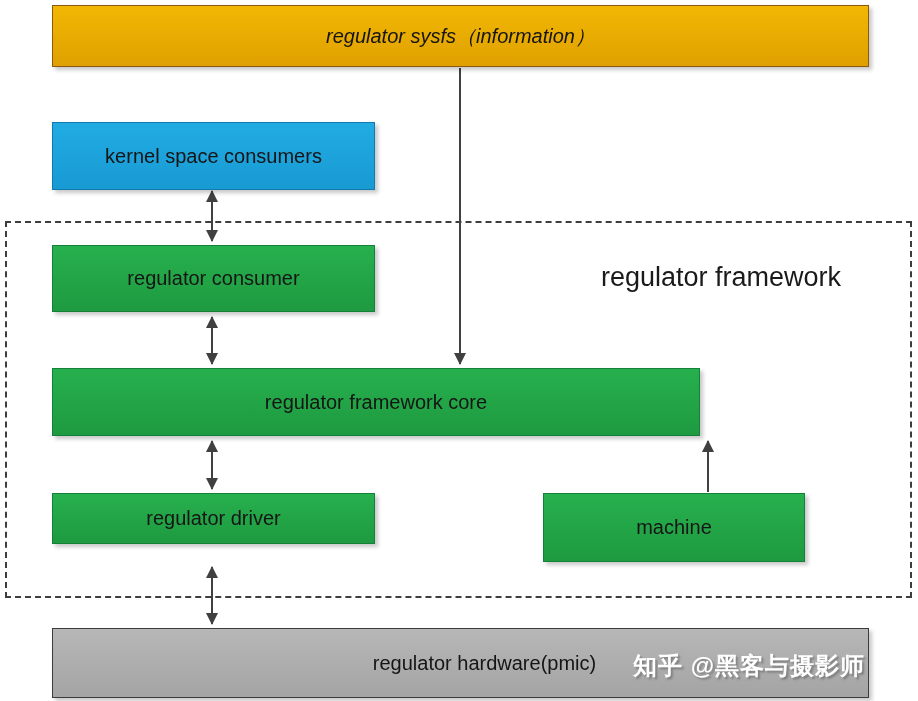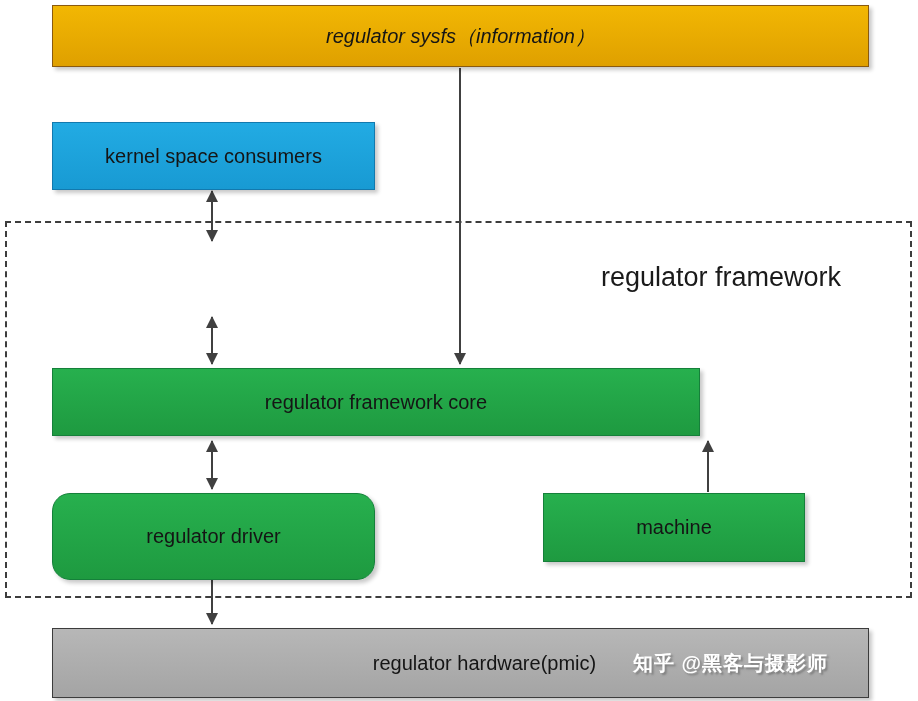--- a/index.html
+++ b/index.html
@@ -36,21 +36,21 @@
     left: 52px; top: 122px; width: 323px; height: 68px;
     background: linear-gradient(#22abe3, #189ad3);
     border: 1px solid #1279ae;
   }
   .box-green {
     background: linear-gradient(#27b04e, #1e9a40);
     border: 1px solid #15803a;
   }
   .box-consumer  { left: 52px;  top: 245px; width: 323px; height: 67px; }
   .box-core     { left: 52px;  top: 368px; width: 648px; height: 68px; }
-  .box-driver   { left: 52px;  top: 493px; width: 323px; height: 87px; border-radius: 18px; }
+  .box-driver   { left: 52px;  top: 493px; width: 323px; height: 51px; }
   .box-machine  { left: 543px; top: 493px; width: 262px; height: 69px; }
   .box-hardware {
     left: 52px; top: 628px; width: 817px; height: 70px;
     background: linear-gradient(#b7b7b7, #a4a4a4);
     border: 1px solid #3c3c3c;
     justify-content: center;
     padding-left: 48px;
   }
   .dashed-frame {
     position: absolute;
@@ -61,21 +61,21 @@
   .framework-label {
     position: absolute;
     left: 556px; top: 262px; width: 330px;
     font-size: 27px;
     color: #1a1a1a;
     text-align: center;
   }
   .watermark {
     position: absolute;
     left: 633px; top: 650px;
-    font-size: 20px;
+    font-size: 24px;
     font-weight: bold;
     color: #ffffff;
     text-shadow: 2px 2px 2px rgba(90,90,90,0.55);
     letter-spacing: 1px;
     white-space: nowrap;
   }
   svg.arrows {
     position: absolute;
     left: 0; top: 0;
     width: 918px; height: 701px;
@@ -117,20 +117,23 @@
   </svg>
 
   <div class="box box-sysfs">
     <span>regulator sysfs（information）</span>
   </div>
 
   <div class="box box-kernel">
     <span>kernel space consumers</span>
   </div>
 
+  <div class="box box-green box-consumer">
+    <span>regulator consumer</span>
+  </div>
 
   <div class="framework-label">regulator framework</div>
 
   <div class="box box-green box-core">
     <span>regulator framework core</span>
   </div>
 
   <div class="box box-green box-driver">
     <span>regulator driver</span>
   </div>

